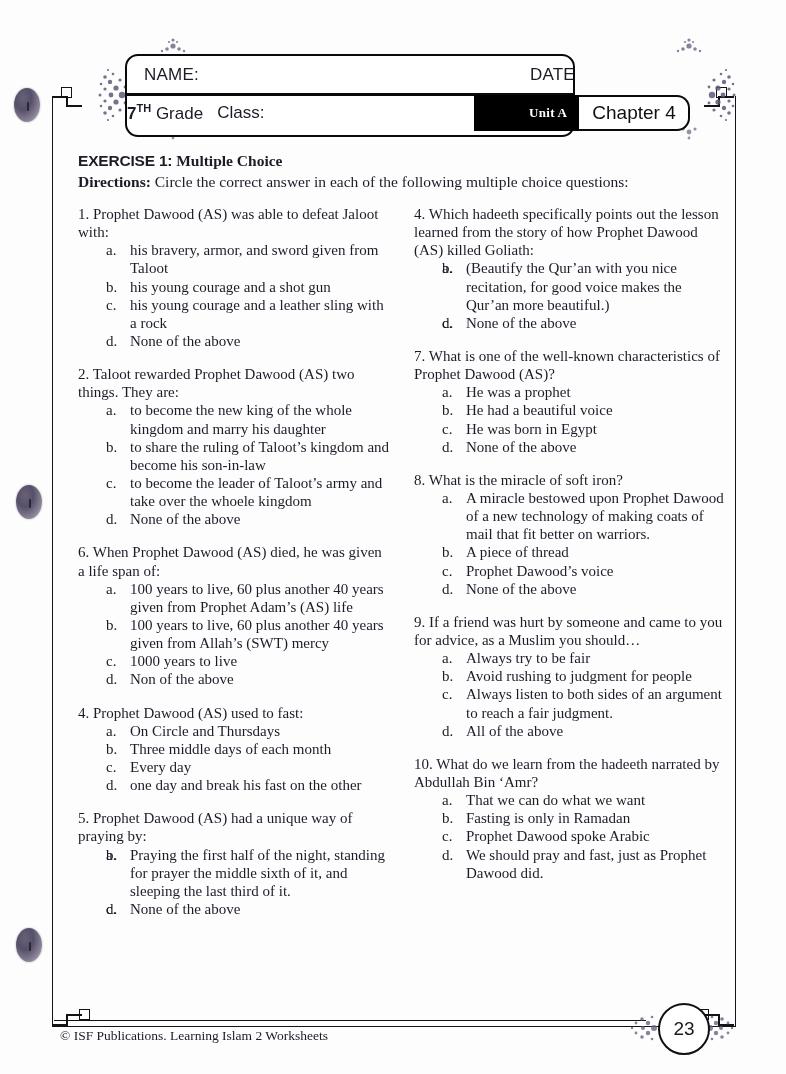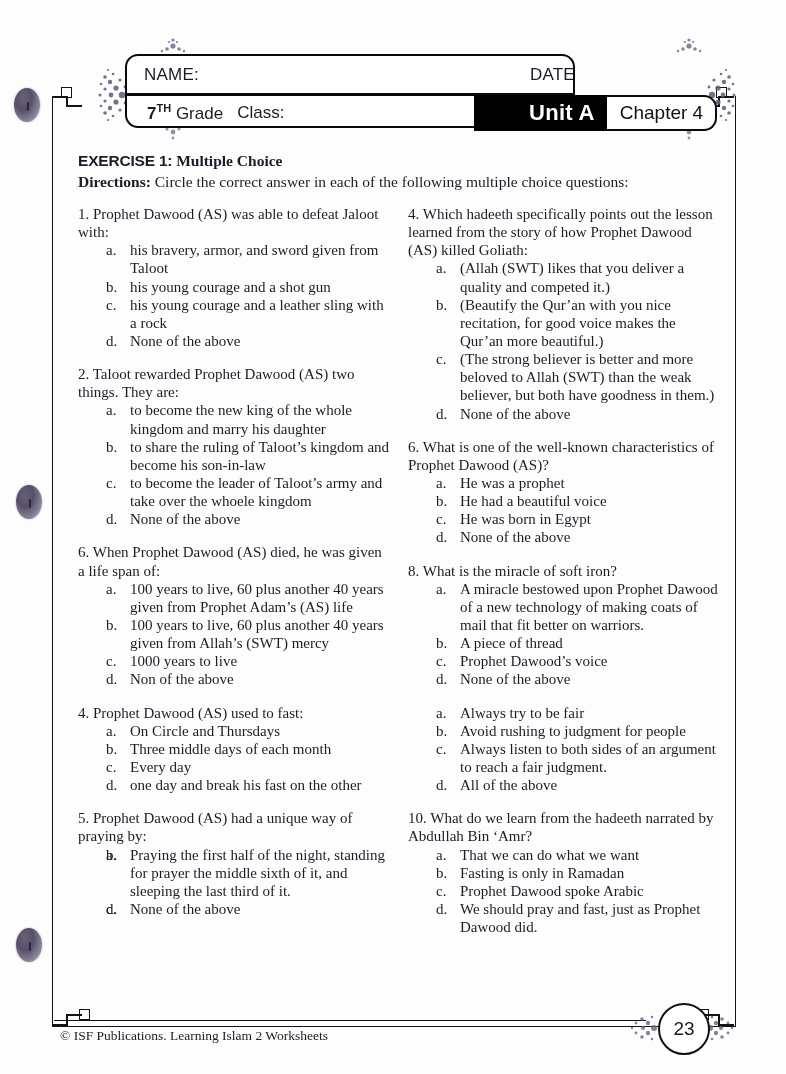--- a/index.html
+++ b/index.html
@@ -72,21 +72,21 @@
   .c-bl .sq { left: 27px; bottom: 6px; width: 9px; height: 9px; background: transparent; border: 1.6px solid #131313; }
 
   .c-br { left: 704px; top: 1004px; }
   .c-br .h1 { right: 0; bottom: 0; width: 16px; height: 1.6px; }
   .c-br .v1 { left: 14.4px; bottom: 0; width: 1.6px; height: 12px; }
   .c-br .h2 { left: 0; bottom: 10.4px; width: 16px; height: 1.6px; }
   .c-br .sq { left: -6px; bottom: 6px; width: 9px; height: 9px; background: transparent; border: 1.6px solid #131313; }
   .header-box {
     position: absolute;
     left: 125px; top: 54px;
-    width: 450px; height: 74px;
+    width: 450px; height: 83px;
     border: 2.4px solid #0a0a0a;
     border-radius: 13px;
     background: #fff;
     box-sizing: border-box;
     overflow: hidden;
     z-index: 6;
   }
   .hdr-row1 {
     position: relative;
     height: 38px;
@@ -110,21 +110,21 @@
   }
   .lbl-date {
     font-family: "Liberation Sans", sans-serif;
     font-size: 17px;
     position: absolute; left: 403px;
     letter-spacing: .2px;
   }
   .grade {
     font-family: "Liberation Sans", sans-serif;
     font-size: 17px;
-    margin-left: 20px;
+    margin-left: 0;
     font-weight: 700;
   }
   .grade sup { font-size: 11px; font-weight: 700; }
   .grade .rest { font-weight: 400; }
   .lbl-class {
     font-family: "Liberation Sans", sans-serif;
     font-size: 17px;
     margin-left: 14px;
   }
 
@@ -132,23 +132,23 @@
   .unit-block {
     position: absolute;
     left: 516px; top: 95px;
     height: 36px;
     display: flex;
     z-index: 8;
   }
   .unit-a {
     background: #000000;
     color: #ffffff;
-    font-family: Liberation Sans, sans-serif;
+    font-family: Liberation Serif, serif;
     font-weight: 700;
-    font-size: 22px;
+    font-size: 13px;
     padding: 0 13px;
     display: flex; align-items: center;
     letter-spacing: .3px;
   }
   .chapter {
     background: #ffffff;
     color: #111;
     font-family: "Liberation Sans", sans-serif;
     font-size: 19px;
     padding: 0 12px 0 13px;
@@ -202,21 +202,21 @@
     font-family: "Liberation Serif", serif;
     font-size: 15.5px;
   }
   .directions b { font-weight: 700; }
 
   .columns {
     position: absolute;
     left: 78px; top: 205px;
     width: 650px;
     display: flex;
-    gap: 16px;
+    gap: 22px;
   }
   .col { width: 314px; }
 
   .q {
     margin-bottom: 15px;
   }
   .q-stem {
     font-size: 15px;
     line-height: 1.21;
     text-indent: 0;
@@ -488,48 +488,49 @@
       </ol>
     </div>
 
   </div>
 
   <div class="col col-right">
 
     <div class="q">
       <div class="q-stem">4. Which hadeeth specifically points out the lesson learned from the story of how Prophet Dawood (AS) killed Goliath:</div>
       <ol class="opts">
-        <li><span class="mk">a.</span><span>(Allah (SWT) likes that you deliver a quality and competed it.)</span></li>
+        <li><span class="mk">a.</span></li>
         <li><span class="mk">b.</span><span>(Beautify the Qur’an with you nice recitation, for good voice makes the Qur’an more beautiful.)</span></li>
-        <li><span class="mk">c.</span><span>(The strong believer is better and more beloved to Allah (SWT) than the weak believer, but both have goodness in them.)</span></li>
+        <li><span class="mk">c.</span></li>
         <li><span class="mk">d.</span><span>None of the above</span></li>
       </ol>
     </div>
 
     <div class="q">
-      <div class="q-stem">6.  What is one of the well-known characteristics of Prophet Dawood (AS)?</div>
+      <div class="q-stem">7.  What is one of the well-known characteristics of Prophet Dawood (AS)?</div>
       <ol class="opts">
         <li><span class="mk">a.</span><span>He was a prophet</span></li>
         <li><span class="mk">b.</span><span>He had a beautiful voice</span></li>
         <li><span class="mk">c.</span><span>He was born in Egypt</span></li>
         <li><span class="mk">d.</span><span>None of the above</span></li>
       </ol>
     </div>
 
     <div class="q">
       <div class="q-stem">8. What is the miracle of soft iron?</div>
       <ol class="opts">
         <li><span class="mk">a.</span><span>A miracle bestowed upon Prophet Dawood of a new technology of making coats of mail that fit better on warriors.</span></li>
         <li><span class="mk">b.</span><span>A piece of thread</span></li>
         <li><span class="mk">c.</span><span>Prophet Dawood’s voice</span></li>
         <li><span class="mk">d.</span><span>None of the above</span></li>
       </ol>
     </div>
 
     <div class="q">
+      <div class="q-stem">9. If a friend was hurt by someone and came to you for advice, as a Muslim you should…</div>
       <ol class="opts">
         <li><span class="mk">a.</span><span>Always try to be fair</span></li>
         <li><span class="mk">b.</span><span>Avoid rushing to judgment for people</span></li>
         <li><span class="mk">c.</span><span>Always listen to both sides of an argument to reach a fair judgment.</span></li>
         <li><span class="mk">d.</span><span>All of the above</span></li>
       </ol>
     </div>
 
     <div class="q">
       <div class="q-stem">10.  What do we learn from the hadeeth narrated by Abdullah Bin ‘Amr?</div>

